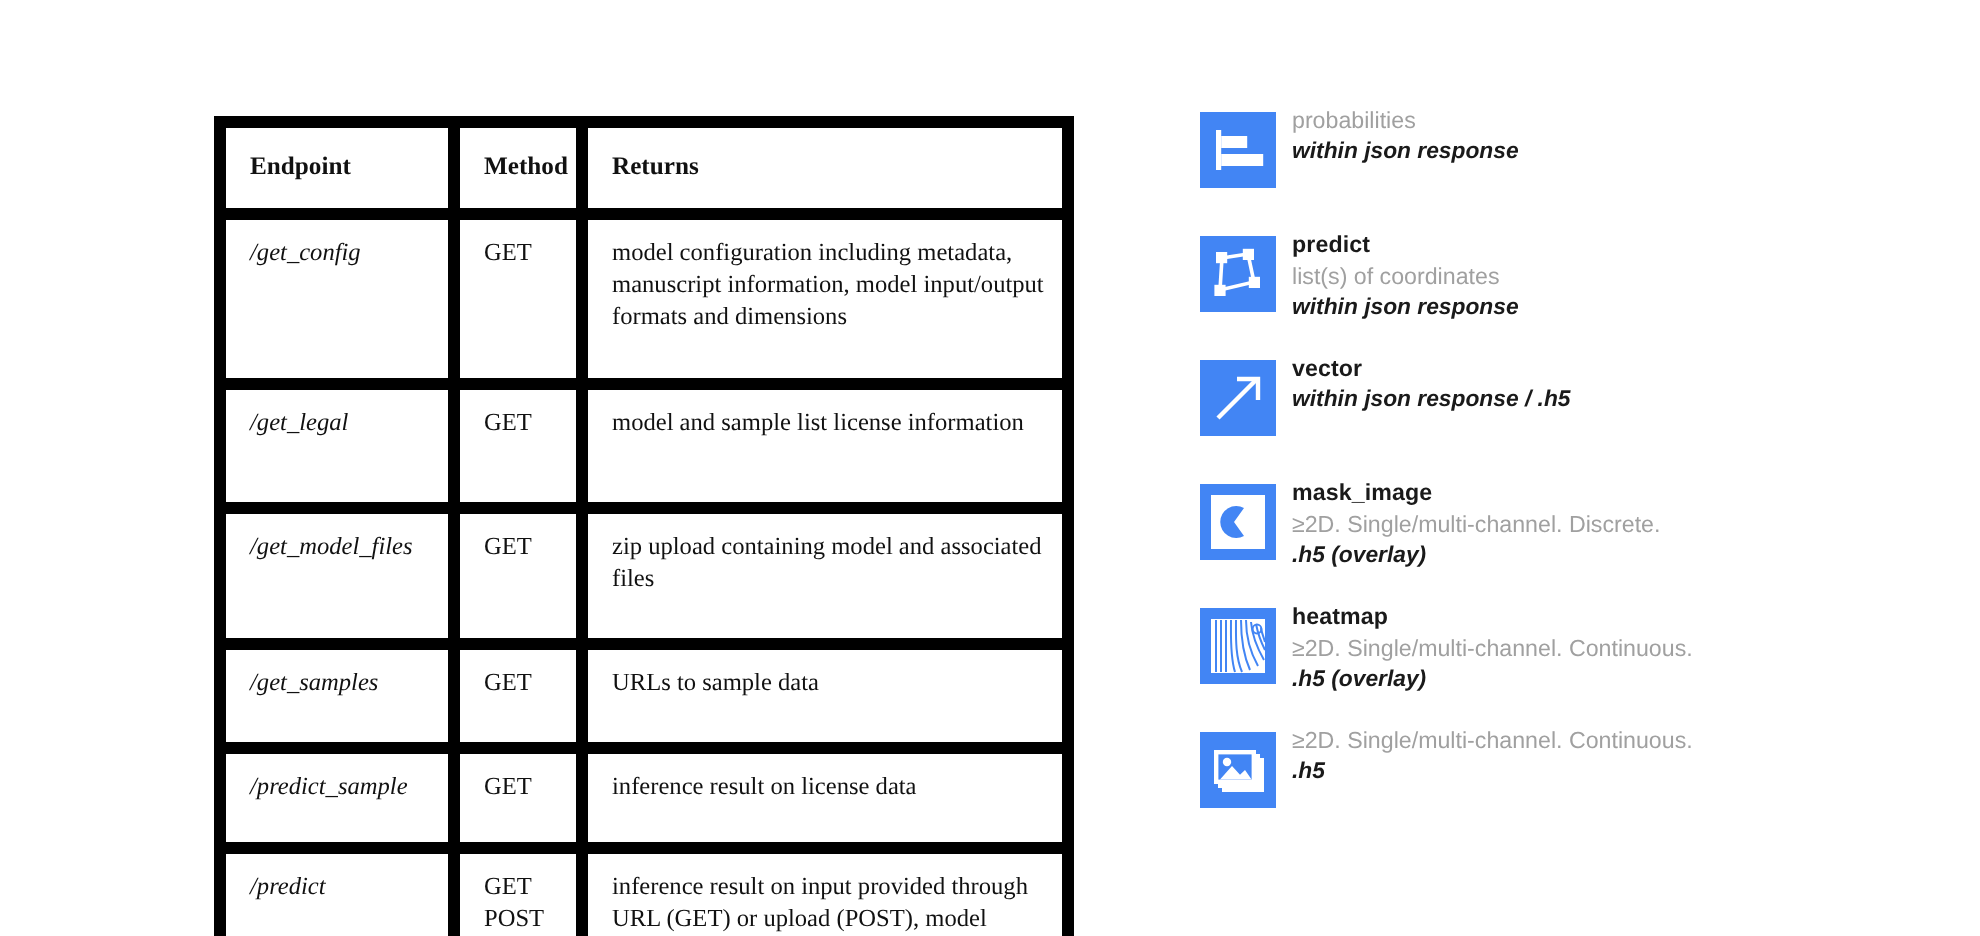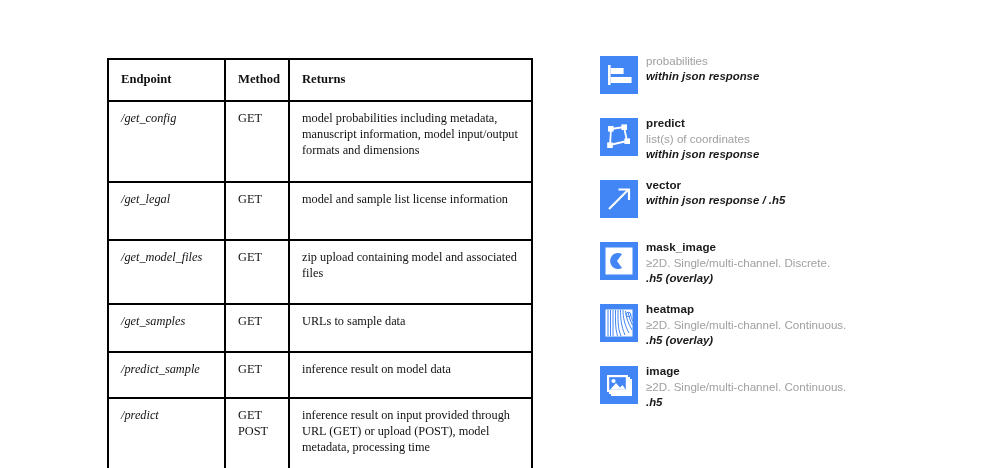--- a/index.html
+++ b/index.html
@@ -23,21 +23,21 @@
     width: 424px;
   }
   table.endpoint-table {
     border-collapse: collapse;
     width: 424px;
     font-family: "Liberation Serif", serif;
     table-layout: fixed;
   }
   table.endpoint-table th,
   table.endpoint-table td {
-    border: 2px solid #000000;
+    border: 6px solid #000000;
     vertical-align: top;
     padding: 8px 9px 9px 12px;
     font-size: 12.3px;
     line-height: 1.33;
     color: #111111;
     text-align: left;
   }
   table.endpoint-table th {
     font-weight: bold;
     padding-top: 11px;
@@ -123,41 +123,41 @@
       <tr>
         <th>Endpoint</th>
         <th>Method</th>
         <th>Returns</th>
       </tr>
     </thead>
     <tbody>
       <tr class="row-h1">
         <td class="endpoint-cell">/get_config</td>
         <td class="method-cell">GET</td>
-        <td class="returns-cell">model probabilities including metadata, manuscript information, model input/output formats and dimensions</td>
+        <td class="returns-cell">model configuration including metadata, manuscript information, model input/output formats and dimensions</td>
       </tr>
       <tr class="row-h2">
         <td class="endpoint-cell">/get_legal</td>
         <td class="method-cell">GET</td>
         <td class="returns-cell">model and sample list license information</td>
       </tr>
       <tr class="row-h3">
         <td class="endpoint-cell">/get_model_files</td>
         <td class="method-cell">GET</td>
         <td class="returns-cell">zip upload containing model and associated files</td>
       </tr>
       <tr class="row-h4">
         <td class="endpoint-cell">/get_samples</td>
         <td class="method-cell">GET</td>
         <td class="returns-cell">URLs to sample data</td>
       </tr>
       <tr class="row-h5">
         <td class="endpoint-cell">/predict_sample</td>
         <td class="method-cell">GET</td>
-        <td class="returns-cell">inference result on model data</td>
+        <td class="returns-cell">inference result on license data</td>
       </tr>
       <tr class="row-h6">
         <td class="endpoint-cell">/predict</td>
         <td class="method-cell">GET
 POST</td>
         <td class="returns-cell">inference result on input provided through URL (GET) or upload (POST), model metadata, processing time</td>
       </tr>
     </tbody>
   </table>
 </div>
@@ -261,19 +261,18 @@
         <rect x="9" y="11" width="21" height="17" fill="#4285F4"></rect>
         <rect x="9" y="11" width="21" height="17" fill="#ffffff"></rect>
         <rect x="7" y="9" width="21" height="17" fill="#4285F4"></rect>
         <rect x="7" y="9" width="21" height="17" fill="#ffffff"></rect>
         <rect x="9.2" y="11.2" width="16.6" height="12.6" fill="#4285F4"></rect>
         <circle cx="13.5" cy="15" r="2.1" fill="#ffffff"></circle>
         <polygon points="10,23.8 16,17 20,21.4 22.5,19 25.8,23.8" fill="#ffffff"></polygon>
       </svg>
     </div>
     <div class="legend-text">
-      <div class="legend-title">image</div>
       <div class="legend-sub">≥2D. Single/multi-channel. Continuous.</div>
       <div class="legend-note">.h5</div>
     </div>
   </div>
 
 </div>
 
 </body></html>

